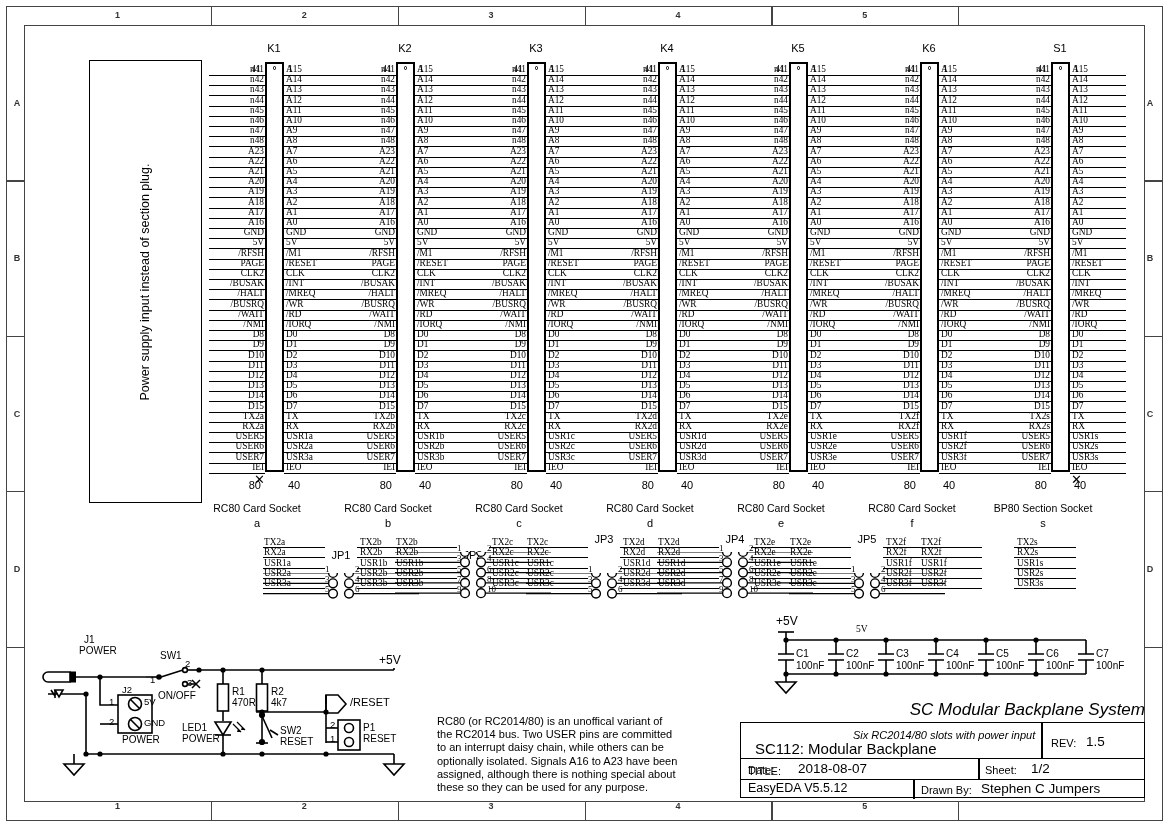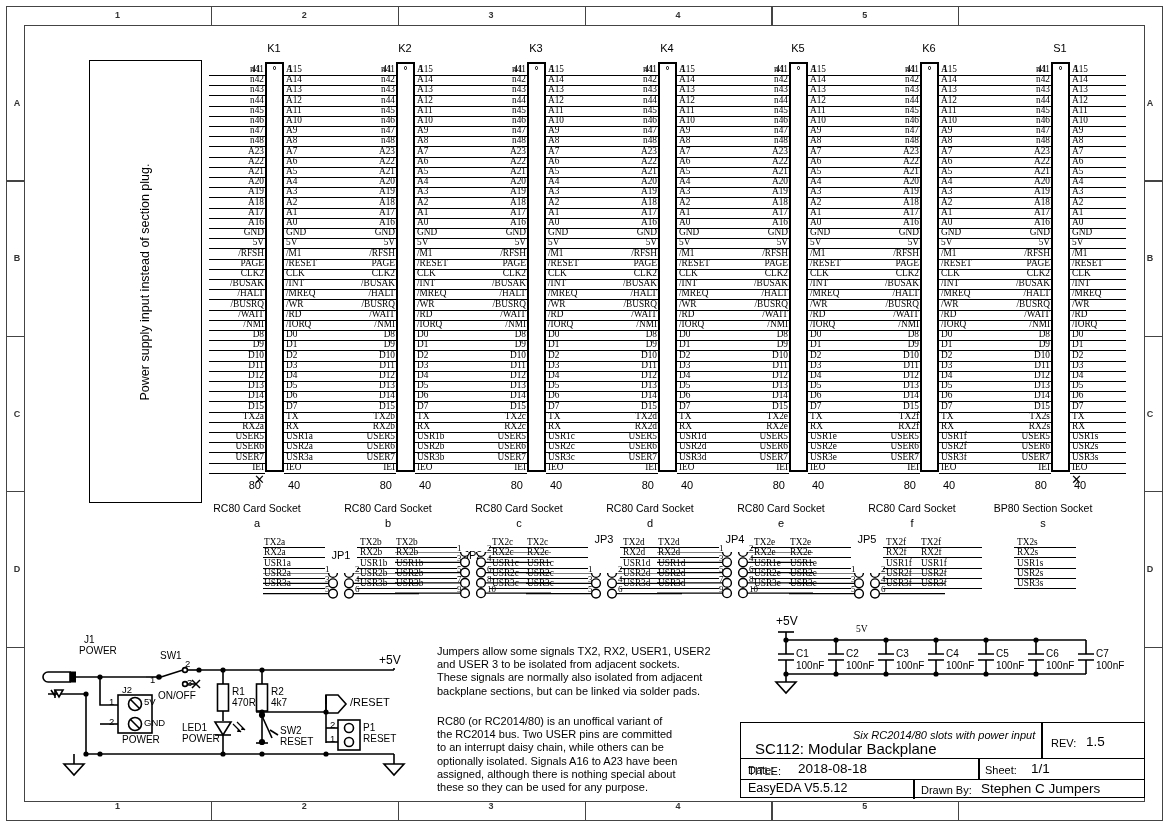--- a/index.html
+++ b/index.html
@@ -2993,47 +2993,44 @@
         <div class="lbl" style="left: 176px; top: 42px;">100nF</div>
         <div class="lbl" style="left: 226px; top: 30px;">C5</div>
         <div class="lbl" style="left: 226px; top: 42px;">100nF</div>
         <div class="lbl" style="left: 276px; top: 30px;">C6</div>
         <div class="lbl" style="left: 276px; top: 42px;">100nF</div>
         <div class="lbl" style="left: 326px; top: 30px;">C7</div>
         <div class="lbl" style="left: 326px; top: 42px;">100nF</div>
       </div>
   </div>
 
-  <div class="note" style="left:437px;top:645px;width:300px;">Jumpers allow some signals TX2, RX2, USER1, USER2
-and USER 3 to be isolated from adjacent sockets.
-These signals are normally also isolated from adjacent
-backplane sections, but can be linked via solder pads.</div>
   <div class="note" style="left:437px;top:715px;width:300px;">RC80 (or RC2014/80) is an unoffical variant of
 the RC2014 bus. Two USER pins are committed
 to an interrupt daisy chain, while others can be
 optionally isolated. Signals A16 to A23 have been
 assigned, although there is nothing special about
 these so they can be used for any purpose.</div>
 
+  <div class="sys">SC Modular Backplane System</div>
   <div class="tb">
     <div class="r" style="top:0;height:36px;"></div>
     <div class="r" style="top:36px;height:21px;"></div>
     <div class="cv" style="left:300px;height:36px;"></div>
     <div class="cv" style="left:237px;top:36px;height:21px;"></div>
     <div class="cv" style="left:172px;top:57px;height:19px;"></div>
 
     <div class="tbl" style="left:7px;top:4px;margin-top:38px;">TITLE:</div>
     <div class="tbi" style="left:112px;top:6px;">Six RC2014/80 slots with power input</div>
     <div class="tbv" style="left:14px;top:17px;font-size:15px;">SC112: Modular Backplane</div>
     <div class="tbl" style="left:310px;top:14px;">REV:</div>
     <div class="tbv" style="left:345px;top:11px;">1.5</div>
 
     <div class="tbl" style="left:7px;top:41px;">Date:</div>
-    <div class="tbv" style="left:57px;top:38px;">2018-08-18</div>
+    <div class="tbv" style="left:57px;top:38px;">2018-08-07</div>
     <div class="tbl" style="left:244px;top:41px;">Sheet:</div>
-    <div class="tbv" style="left:290px;top:38px;">1/1</div>
+    <div class="tbv" style="left:290px;top:38px;">1/2</div>
 
     <div class="tbv" style="left:7px;top:58px;font-size:12.5px;">EasyEDA V5.5.12</div>
     <div class="tbl" style="left:180px;top:61px;">Drawn By:</div>
     <div class="tbv" style="left:240px;top:58px;">Stephen C Jumpers</div>
   </div>
 
 </div>
 
 </body></html>

